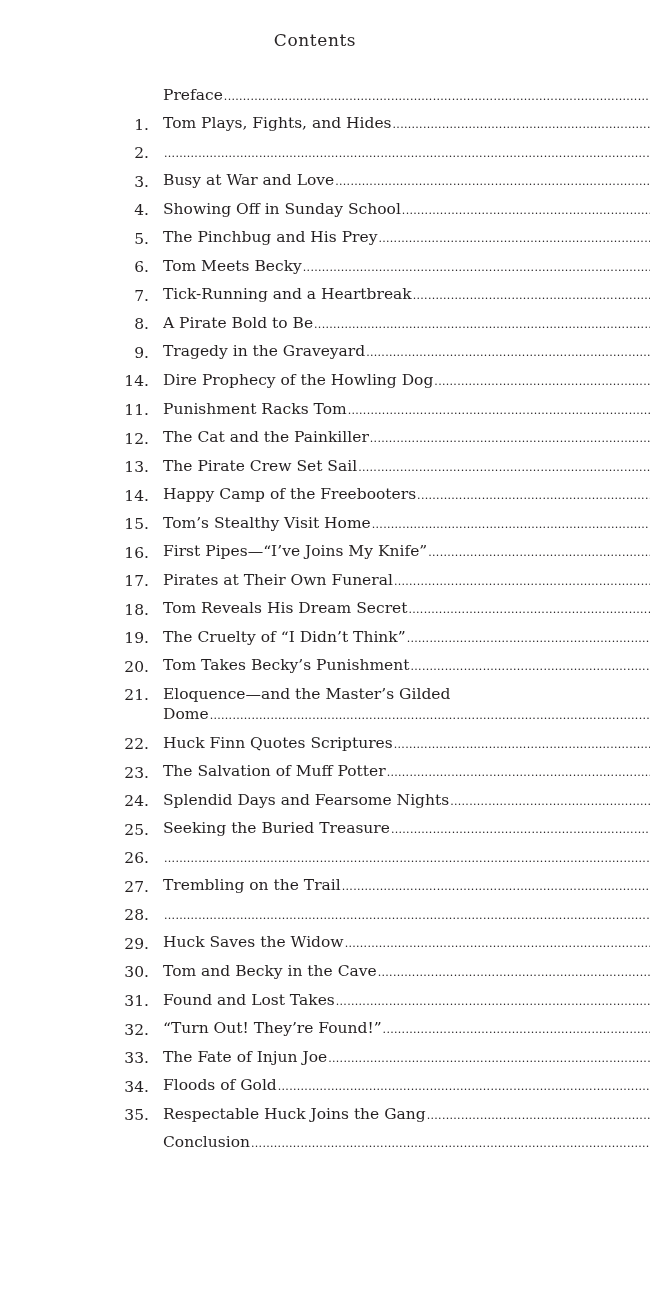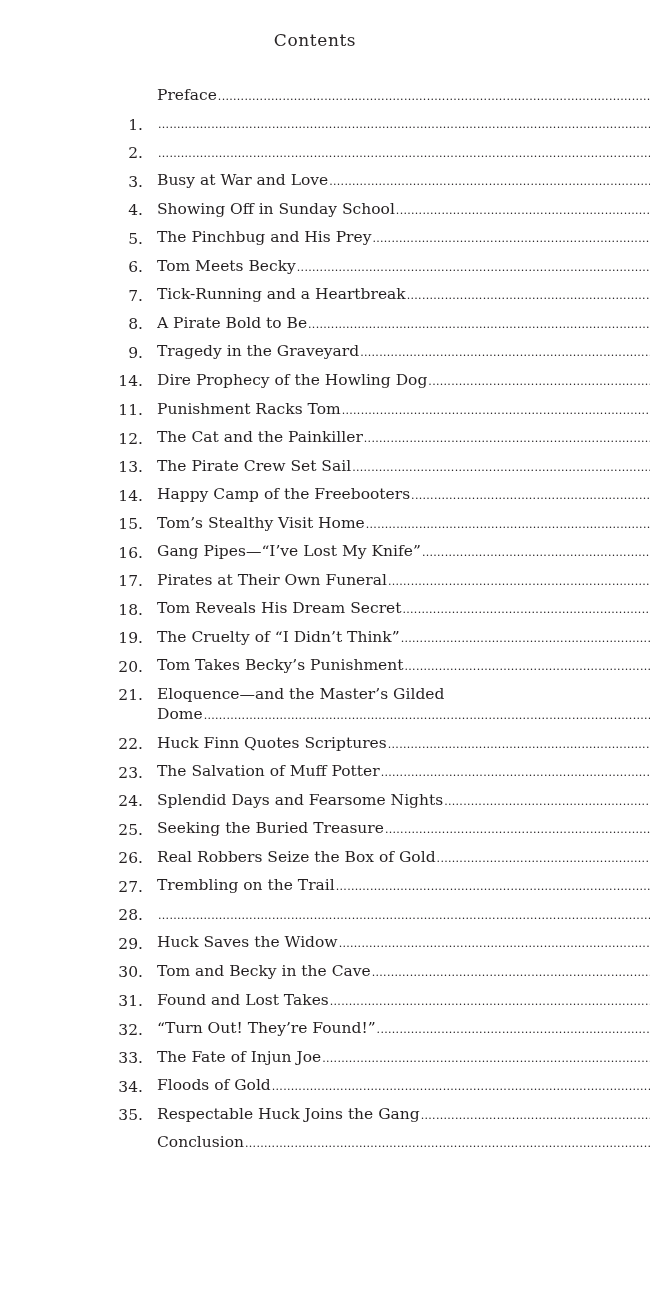--- a/index.html
+++ b/index.html
@@ -21,21 +21,21 @@
       left: 0;
       width: 630px;
       text-align: center;
       font-size: 17px;
       letter-spacing: 0.6px;
       color: #2a2627;
     }
     .toc {
       position: absolute;
       top: 80px;
-      left: 106px;
+      left: 112px;
       width: 400px;
     }
     .row {
       position: relative;
       display: flex;
       align-items: flex-end;
       height: 28.55px;
       font-size: 15.5px;
       line-height: 20px;
       box-sizing: border-box;
@@ -97,20 +97,21 @@
         <div class="leader-line">
           <span class="title-text">Preface</span>
           <span class="dots"></span>
         </div>
       </div>
     </div>
     <div class="row">
       <span class="num">1.</span>
       <div class="entry">
         <div class="leader-line">
+          <span class="title-text">Tom Plays, Fights, and Hides</span>
           <span class="dots"></span>
         </div>
       </div>
     </div>
     <div class="row">
       <span class="num">2.</span>
       <div class="entry">
         <div class="leader-line">
           <span class="dots"></span>
         </div>
@@ -230,21 +231,21 @@
         <div class="leader-line">
           <span class="title-text">Tom’s Stealthy Visit Home</span>
           <span class="dots"></span>
         </div>
       </div>
     </div>
     <div class="row">
       <span class="num">16.</span>
       <div class="entry">
         <div class="leader-line">
-          <span class="title-text">Gang Pipes—“I’ve Lost My Knife”</span>
+          <span class="title-text">First Pipes—“I’ve Joins My Knife”</span>
           <span class="dots"></span>
         </div>
       </div>
     </div>
     <div class="row">
       <span class="num">17.</span>
       <div class="entry">
         <div class="leader-line">
           <span class="title-text">Pirates at Their Own Funeral</span>
           <span class="dots"></span>
@@ -321,21 +322,20 @@
         <div class="leader-line">
           <span class="title-text">Seeking the Buried Treasure</span>
           <span class="dots"></span>
         </div>
       </div>
     </div>
     <div class="row">
       <span class="num">26.</span>
       <div class="entry">
         <div class="leader-line">
-          <span class="title-text">Real Robbers Seize the Box of Gold</span>
           <span class="dots"></span>
         </div>
       </div>
     </div>
     <div class="row">
       <span class="num">27.</span>
       <div class="entry">
         <div class="leader-line">
           <span class="title-text">Trembling on the Trail</span>
           <span class="dots"></span>

